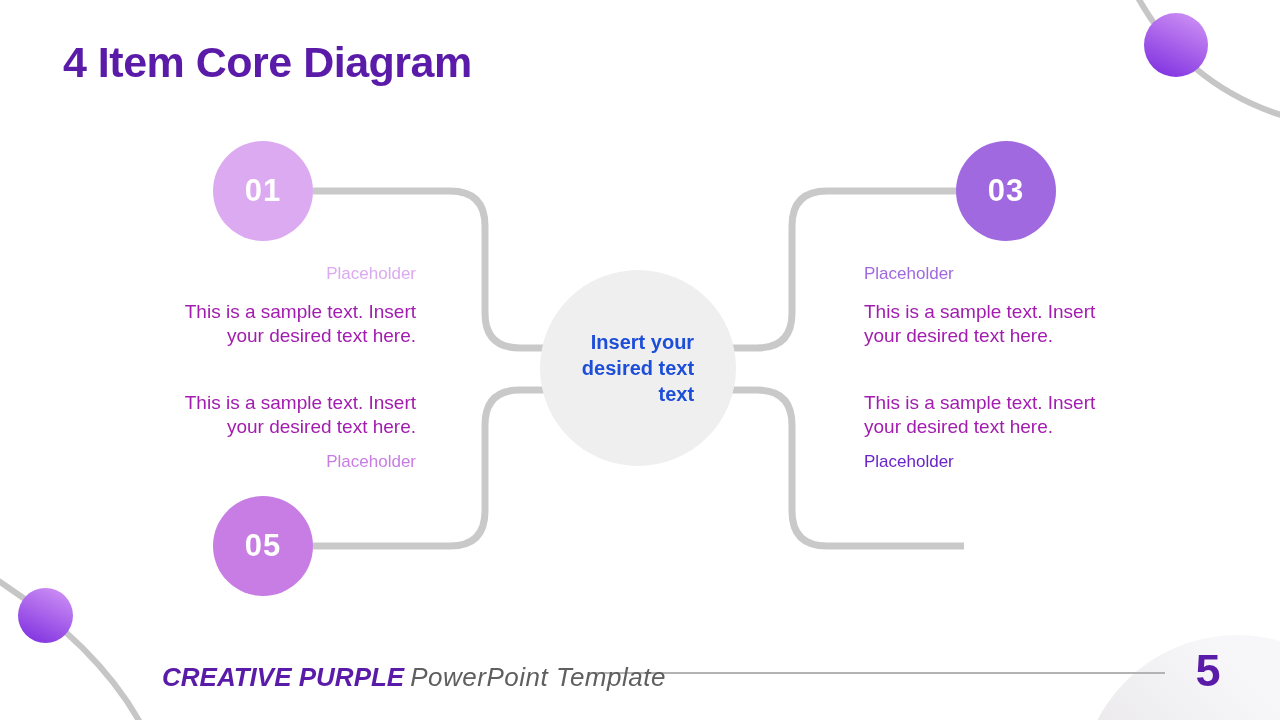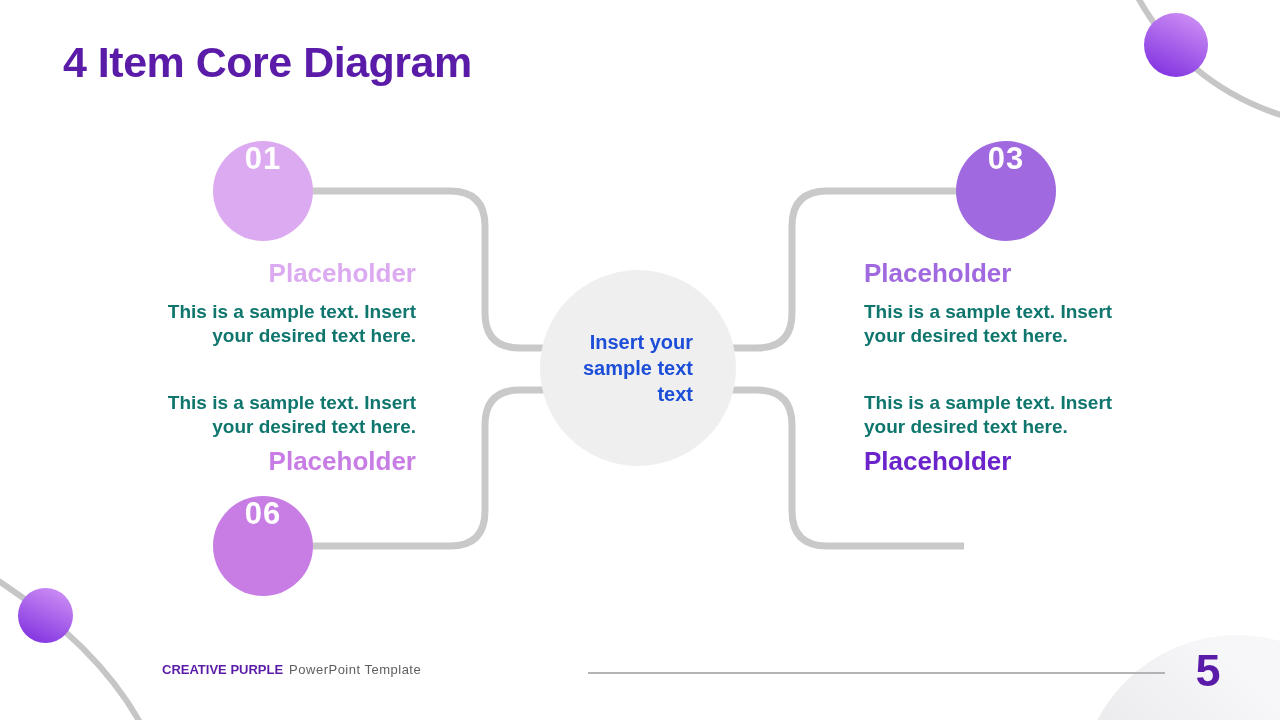--- a/index.html
+++ b/index.html
@@ -49,39 +49,40 @@
     left: 1178px; top: 645px;
     width: 60px;
     text-align: center;
     font-size: 45px;
     font-weight: 800;
     z-index: 3;
   }
   .footer {
     position: absolute;
     left: 162px; top: 662px;
-    font-size: 13px;
+    font-size: 26px;
     z-index: 3;
     white-space: nowrap;
+    font-style: italic;
   }
   .footer .brand { font-weight: 800; }
   .footer .tagline { color: #5f5f5f; font-weight: 400; margin-left: 6px; letter-spacing: 0.5px; }
   .footer-line {
     position: absolute;
     left: 588px; top: 672px;
     width: 577px; height: 1.5px;
     background: #b3b3b3;
     z-index: 2;
   }
   
   .num-circle {
     position: absolute;
     width: 100px; height: 100px;
     border-radius: 50%;
-    display: flex; justify-content: center;
+    display: flex; align-items: center; justify-content: center;
     z-index: 4;
   }
   .num-circle .num {
     color: #ffffff;
     font-size: 31px;
     font-weight: 800;
     letter-spacing: 1px;
   }
   .nc-01 { left: 213px; top: 141px; }
   .nc-02 { left: 213px; top: 496px; }
@@ -109,31 +110,30 @@
   .item-text {
     position: absolute;
     width: 250px;
     z-index: 3;
   }
   .it-tl { left: 166px; top: 259px; text-align: right; }
   .it-bl { left: 166px; top: 391px; text-align: right; }
   .it-tr { left: 864px; top: 259px; text-align: left; }
   .it-br { left: 864px; top: 391px; text-align: left; }
   .item-text .heading {
-    font-size: 26px;
-    font-weight: 700;
+    font-size: 17px;
+    font-weight: 400;
     line-height: 29px;
   }
   .it-tl .heading, .it-tr .heading { margin-bottom: 12px; }
   .it-bl .heading, .it-br .heading { margin-top: 9px; }
   .item-text .body {
     font-size: 19px;
     line-height: 23.5px;
-    color: #0f766e;
-    font-weight: bold;
+    color: #a21caf;
   }
   .item-text .body span { display: block; }
 </style>
 </head>
 <body>
 
 <div class="slide">
 
   <svg class="overlay" viewBox="0 0 1280 720">
 
@@ -156,30 +156,30 @@
 
   <div class="footer">
     <span class="brand" style="color: rgb(90, 27, 168);">CREATIVE PURPLE</span><span class="tagline" style="color: rgb(95, 95, 95);">PowerPoint Template</span>
   </div>
   <div class="footer-line"></div>
 
   <div class="num-circle nc-01" style="background-color: rgb(220, 170, 240);">
     <span class="num">01</span>
   </div>
   <div class="num-circle nc-02" style="background-color: rgb(199, 125, 228);">
-    <span class="num">06</span>
+    <span class="num">05</span>
   </div>
   <div class="num-circle nc-03" style="background-color: rgb(160, 105, 224);">
     <span class="num">03</span>
   </div>
 
   <div class="center-circle" style="background-color: rgb(240, 239, 240);">
     <div class="ctext">
       <span>Insert your</span>
-      <span>sample text</span>
+      <span>desired text</span>
       <span>text</span>
     </div>
   </div>
 
   <div class="item-text it-tl">
     <div class="heading" style="color: rgb(220, 170, 240);">Placeholder</div>
     <div class="body">
       <span>This is a sample text. Insert</span>
       <span>your desired text here.</span>
     </div>

